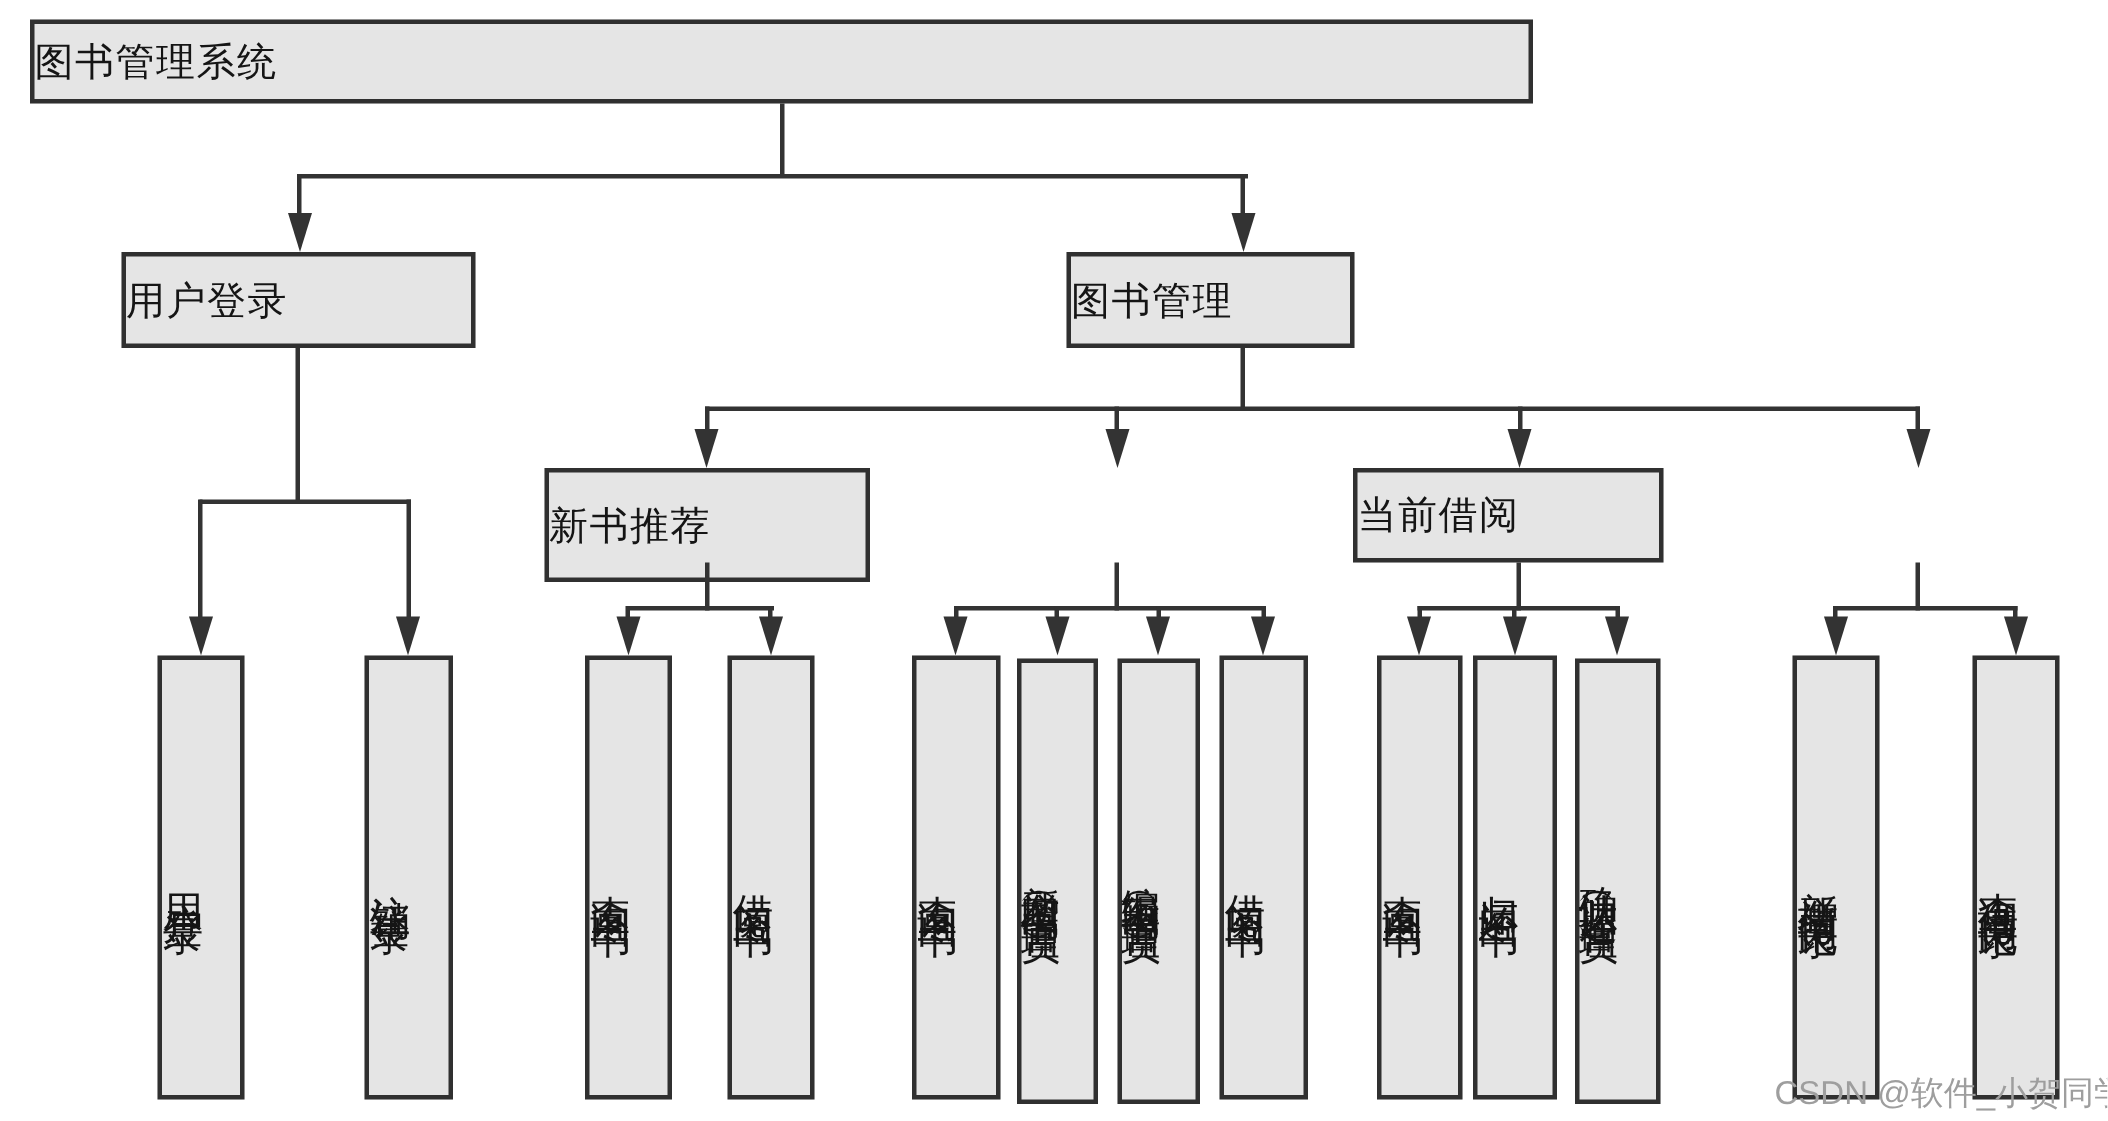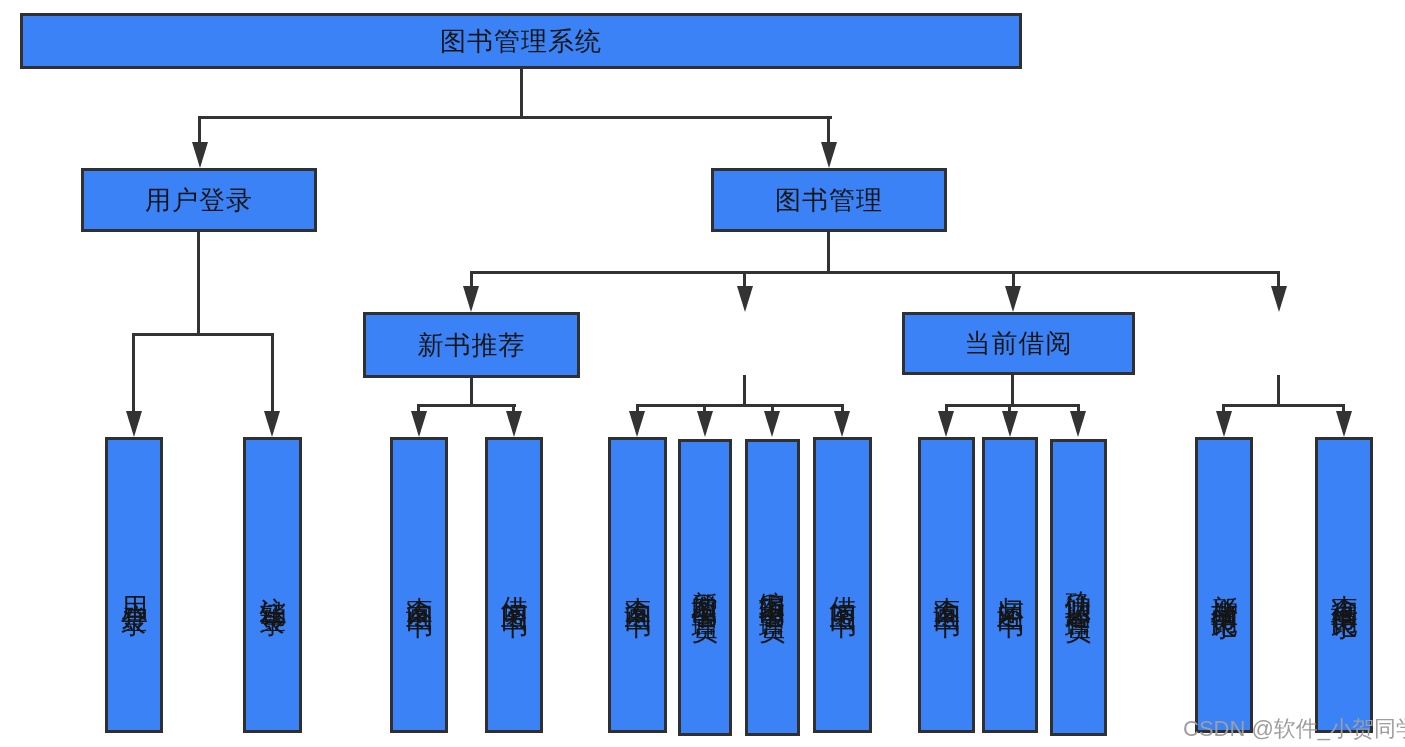--- a/index.html
+++ b/index.html
@@ -1,19 +1,19 @@
 <!DOCTYPE html>
 <html><head>
 <meta charset="utf-8">
 <style>
   html,body{margin:0;padding:0;background:#ffffff;}
   body{font-family:"Liberation Sans","DejaVu Sans",sans-serif;}
   #stage{position:relative;width:1405px;height:747px;background:#ffffff;overflow:hidden;}
-  .node{position:absolute;box-sizing:border-box;border:3px solid #303030;background:#3b82f6;
-        display:flex;align-items:center;justify-content:center;color:#151515;}
+  .node{position:absolute;box-sizing:border-box;border:3px solid #303030;background:#e5e5e5;
+        display:flex;align-items:center;justify-content:flex-start;color:#151515;}
   .hlabel{font-size:26px;letter-spacing:1px;white-space:nowrap;}
   .vtext{writing-mode:vertical-rl;text-orientation:mixed;line-height:1;font-size:27px;
          color:#151515;white-space:nowrap;}
   .ls4{letter-spacing:5px;}
   .ls6{letter-spacing:4px;}
   .ls9{font-size:26px;letter-spacing:4px;}
   .vline{position:absolute;width:3px;background:#333333;}
   .hline{position:absolute;height:3px;background:#333333;}
   .arrow{position:absolute;width:0;height:0;border-left:8px solid transparent;
          border-right:8px solid transparent;border-top:26px solid #333333;}
@@ -32,21 +32,21 @@
   <div class="vline" style="left:520px;top:69px;height:48px"></div>
   <div class="hline" style="left:198px;top:116px;width:634px"></div>
   <div class="vline" style="left:198px;top:116px;height:28px"></div>
   <div class="vline" style="left:827px;top:116px;height:28px"></div>
   <div class="arrow" style="left:192px;top:142px"></div>
   <div class="arrow" style="left:821px;top:142px"></div>
 
   <div class="node" style="left:81px;top:168px;width:236px;height:64px">
     <span class="hlabel">用户登录</span>
   </div>
-  <div class="node" style="left:711px;top:168px;width:236px;height:64px">
+  <div class="node" style="left:711px;top:168px;width:192px;height:64px">
     <span class="hlabel">图书管理</span>
   </div>
 
   <div class="vline" style="left:197px;top:232px;height:104px"></div>
   <div class="hline" style="left:133px;top:333px;width:141px"></div>
   <div class="vline" style="left:132px;top:333px;height:80px"></div>
   <div class="vline" style="left:271px;top:333px;height:80px"></div>
   <div class="arrow" style="left:126px;top:411px"></div>
   <div class="arrow" style="left:264px;top:411px"></div>
 
@@ -54,24 +54,24 @@
   <div class="hline" style="left:470px;top:271px;width:810px"></div>
   <div class="vline" style="left:470px;top:271px;height:18px"></div>
   <div class="vline" style="left:743px;top:271px;height:18px"></div>
   <div class="vline" style="left:1012px;top:271px;height:18px"></div>
   <div class="vline" style="left:1277px;top:271px;height:18px"></div>
   <div class="arrow" style="left:463px;top:286px"></div>
   <div class="arrow" style="left:737px;top:286px"></div>
   <div class="arrow" style="left:1005px;top:286px"></div>
   <div class="arrow" style="left:1271px;top:286px"></div>
 
-  <div class="node" style="left:363px;top:312px;width:217px;height:66px">
+  <div class="node" style="left:363px;top:312px;width:217px;height:76px">
     <span class="hlabel">新书推荐</span>
   </div>
-  <div class="node" style="left:902px;top:312px;width:233px;height:63px">
+  <div class="node" style="left:902px;top:312px;width:207px;height:63px">
     <span class="hlabel">当前借阅</span>
   </div>
 
   <div class="vline" style="left:470px;top:375px;height:32px"></div>
   <div class="hline" style="left:418px;top:404px;width:98px"></div>
   <div class="vline" style="left:417px;top:404px;height:10px"></div>
   <div class="vline" style="left:512px;top:404px;height:10px"></div>
   <div class="arrow" style="left:411px;top:411px"></div>
   <div class="arrow" style="left:506px;top:411px"></div>
 

